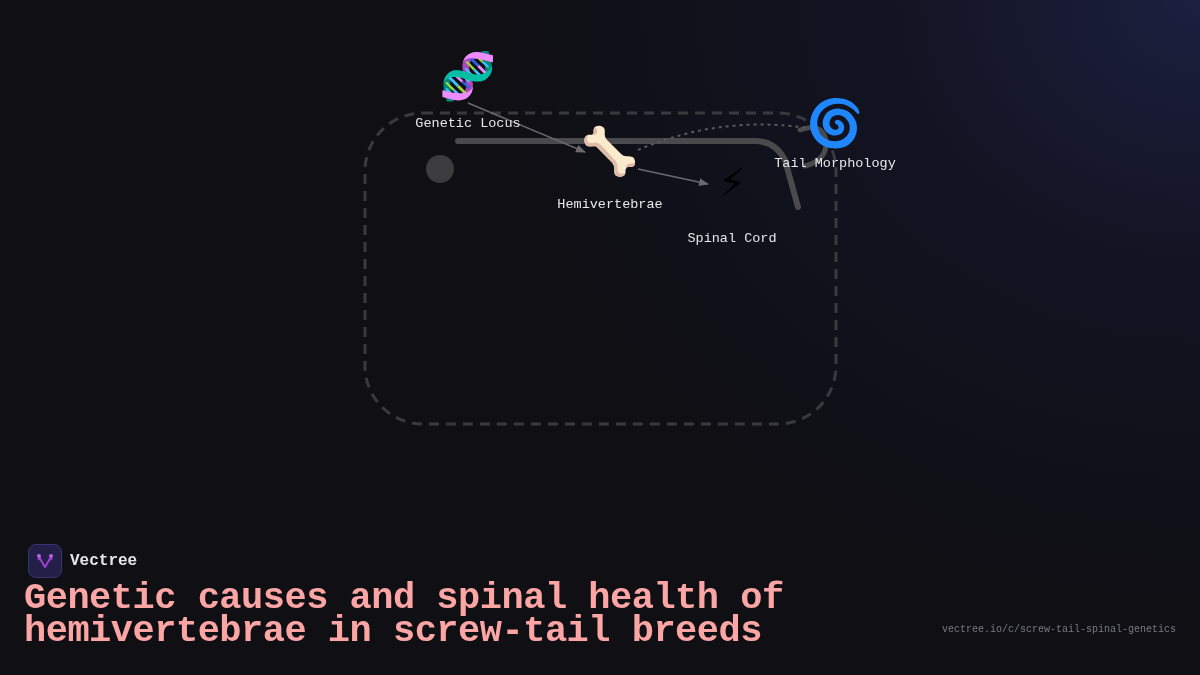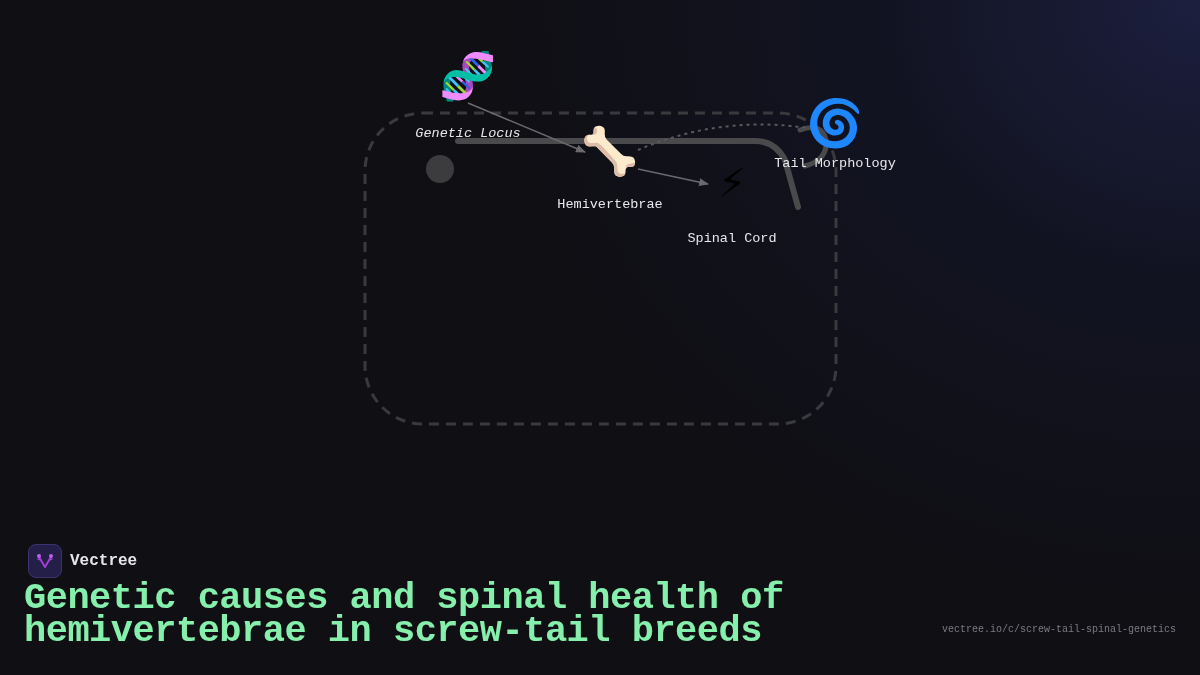--- a/index.html
+++ b/index.html
@@ -25,21 +25,21 @@
       width: 32px; height: 32px; border-radius: 8px; background: #231f48;
       border: 1px solid #3a3470; display: flex; align-items: center; justify-content: center;
     }
     .brand-name {
       font-family: "Liberation Mono", monospace; font-weight: bold;
       font-size: 16px; color: #e6e6ea;
     }
     .title {
       position: absolute; left: 24px; top: 582px; margin: 0;
       font-family: "Liberation Mono", monospace; font-weight: bold;
-      font-size: 37px; line-height: 33px; color: #86efac; letter-spacing: -0.5px;
+      font-size: 37px; line-height: 33px; color: #fca5a5; letter-spacing: -0.5px;
       width: 800px;
     }
     .url {
       position: absolute; right: 24px; top: 624px;
       font-family: "Liberation Mono", monospace; font-size: 10px; color: #7a7a82;
     }
   </style>
 </head>
 <body>
 
@@ -60,21 +60,21 @@
 
   <circle cx="440" cy="169" r="14" fill="#3c3c3e"></circle>
 
   <line x1="468" y1="103" x2="585" y2="152" stroke="#6a6a6e" stroke-width="1.5" marker-end="url(#arrowhead)"></line>
   <line x1="638" y1="169" x2="708" y2="184" stroke="#6a6a6e" stroke-width="1.5" marker-end="url(#arrowhead)"></line>
   <path d="M638,150 Q720,115 808,128" fill="none" stroke="#5a5a5e" stroke-width="2" stroke-dasharray="3 4"></path>
 </svg>
 
 <div class="node" style="left:402px; top:50px; width:132px;">
   <span class="glyph">🧬</span>
-  <span class="label" style="margin-top:24px;font-style:italic;">Genetic Locus</span>
+  <span class="label" style="margin-top:14px;">Genetic Locus</span>
 </div>
 
 <div class="node" style="left:545px; top:125px; width:130px;">
   <span class="glyph">🦴</span>
   <span class="label" style="margin-top:20px;">Hemivertebrae</span>
 </div>
 
 <div class="node" style="left:672px; top:155px; width:120px;">
   <span class="glyph">⚡</span>
   <span class="label" style="margin-top:24px;">Spinal Cord</span>

